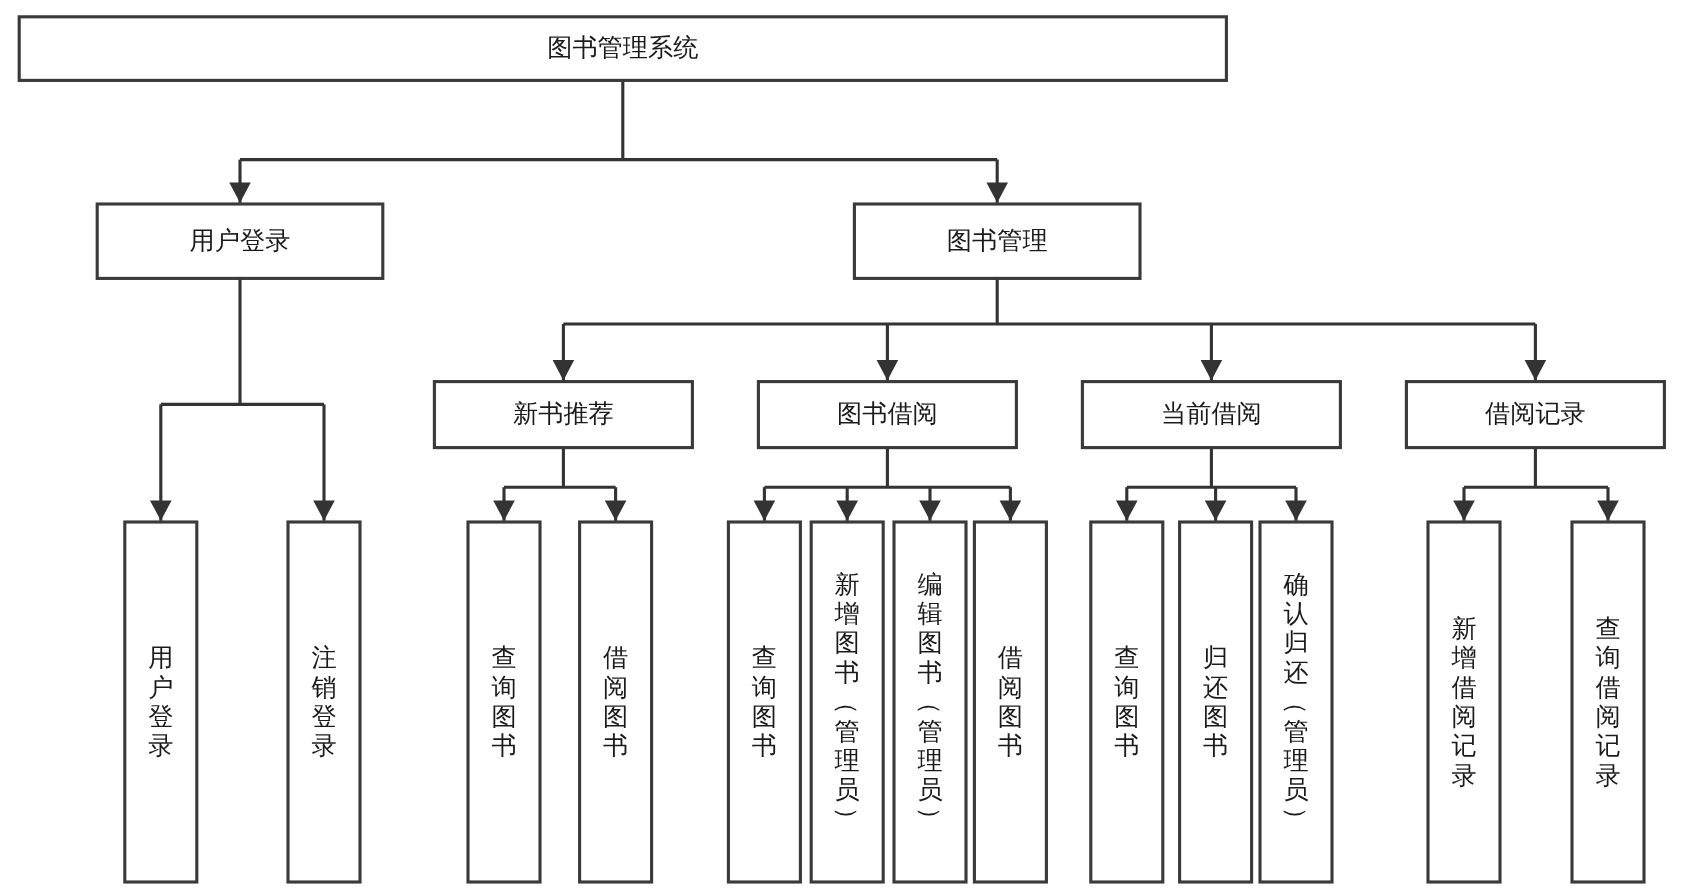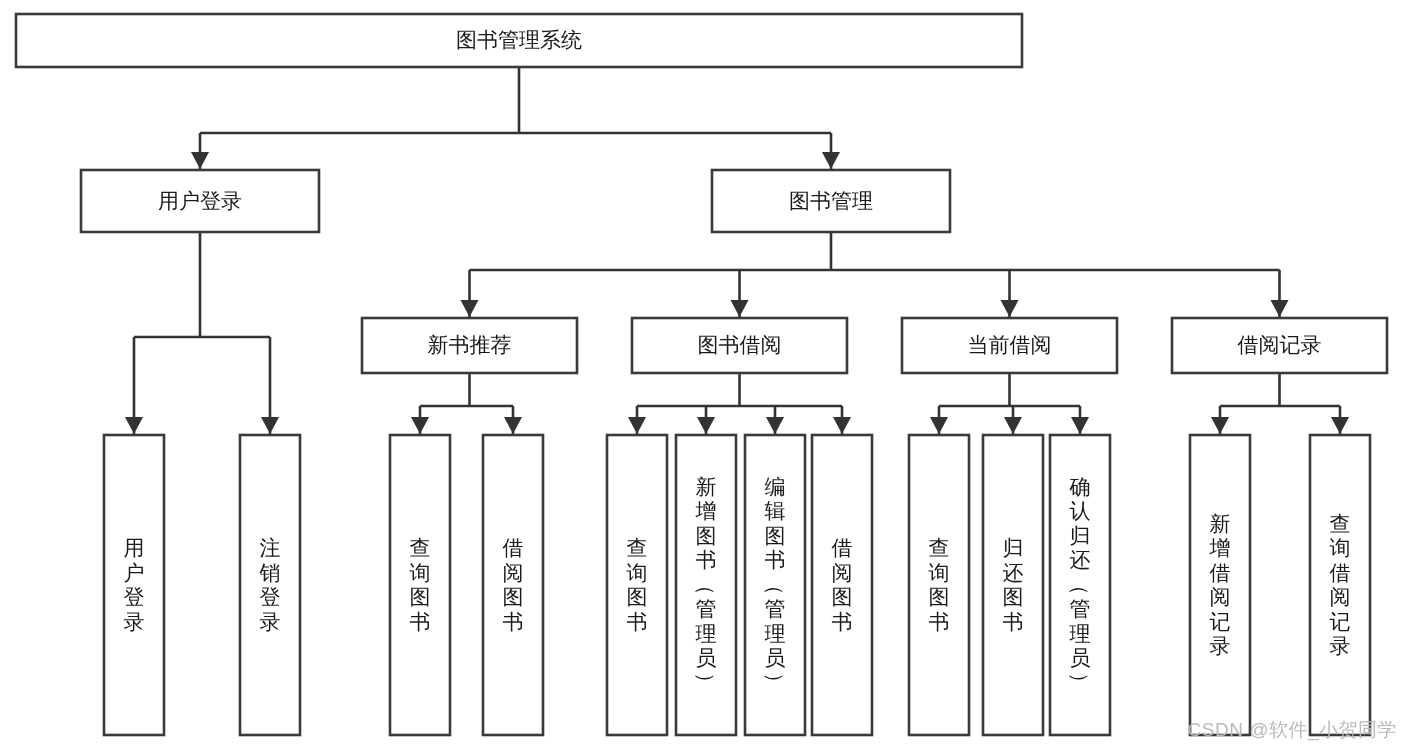--- a/index.html
+++ b/index.html
@@ -288,14 +288,13 @@
           <text x="1340" y="530.61" class="node-label-v">查</text>
           <text x="1340" y="555.11" class="node-label-v">询</text>
           <text x="1340" y="579.61" class="node-label-v">借</text>
           <text x="1340" y="604.11" class="node-label-v">阅</text>
           <text x="1340" y="628.61" class="node-label-v">记</text>
           <text x="1340" y="653.11" class="node-label-v">录</text>
           <g></g>
         </g>
       </g>
   </svg>
-  <div class="watermark">CSDN @软件_小贺同学</div>
 </div>
 
 </body></html>

